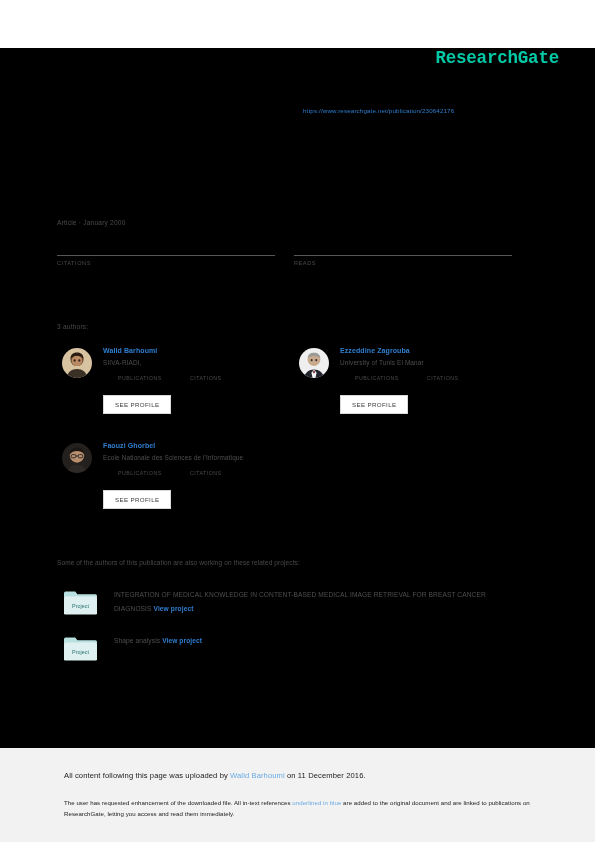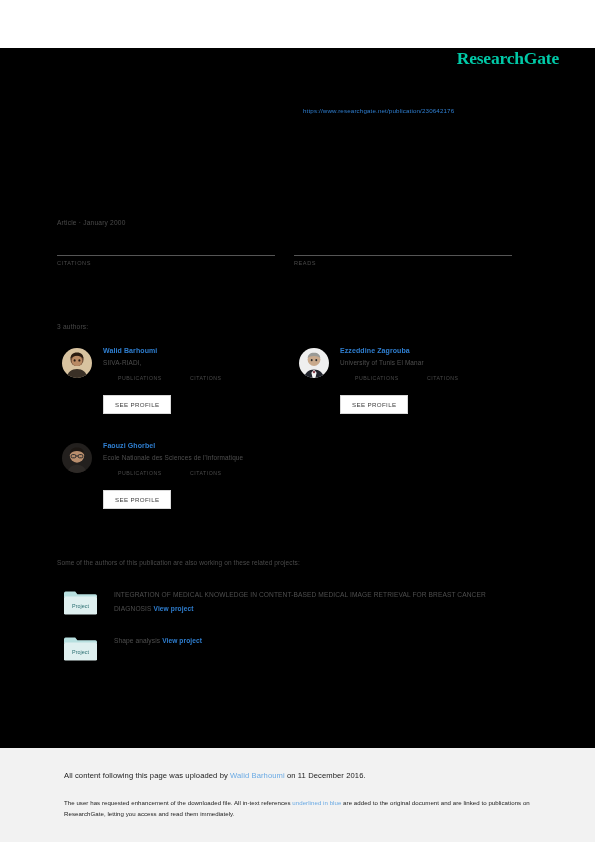--- a/index.html
+++ b/index.html
@@ -37,21 +37,21 @@
     width: 595px;
     height: 700px;
     background: #000000;
   }
 
   
   .rg-logo {
     position: absolute;
     right: 36px;
     top: 48px;
-    font-family: Liberation Serif, serif;
+    font-family: Liberation Mono, monospace;
     font-weight: bold;
     font-size: 17.5px;
     letter-spacing: -0.2px;
     color: #00c9a7;
     white-space: nowrap;
   }
 
   
   .pub-url {
     position: absolute;

